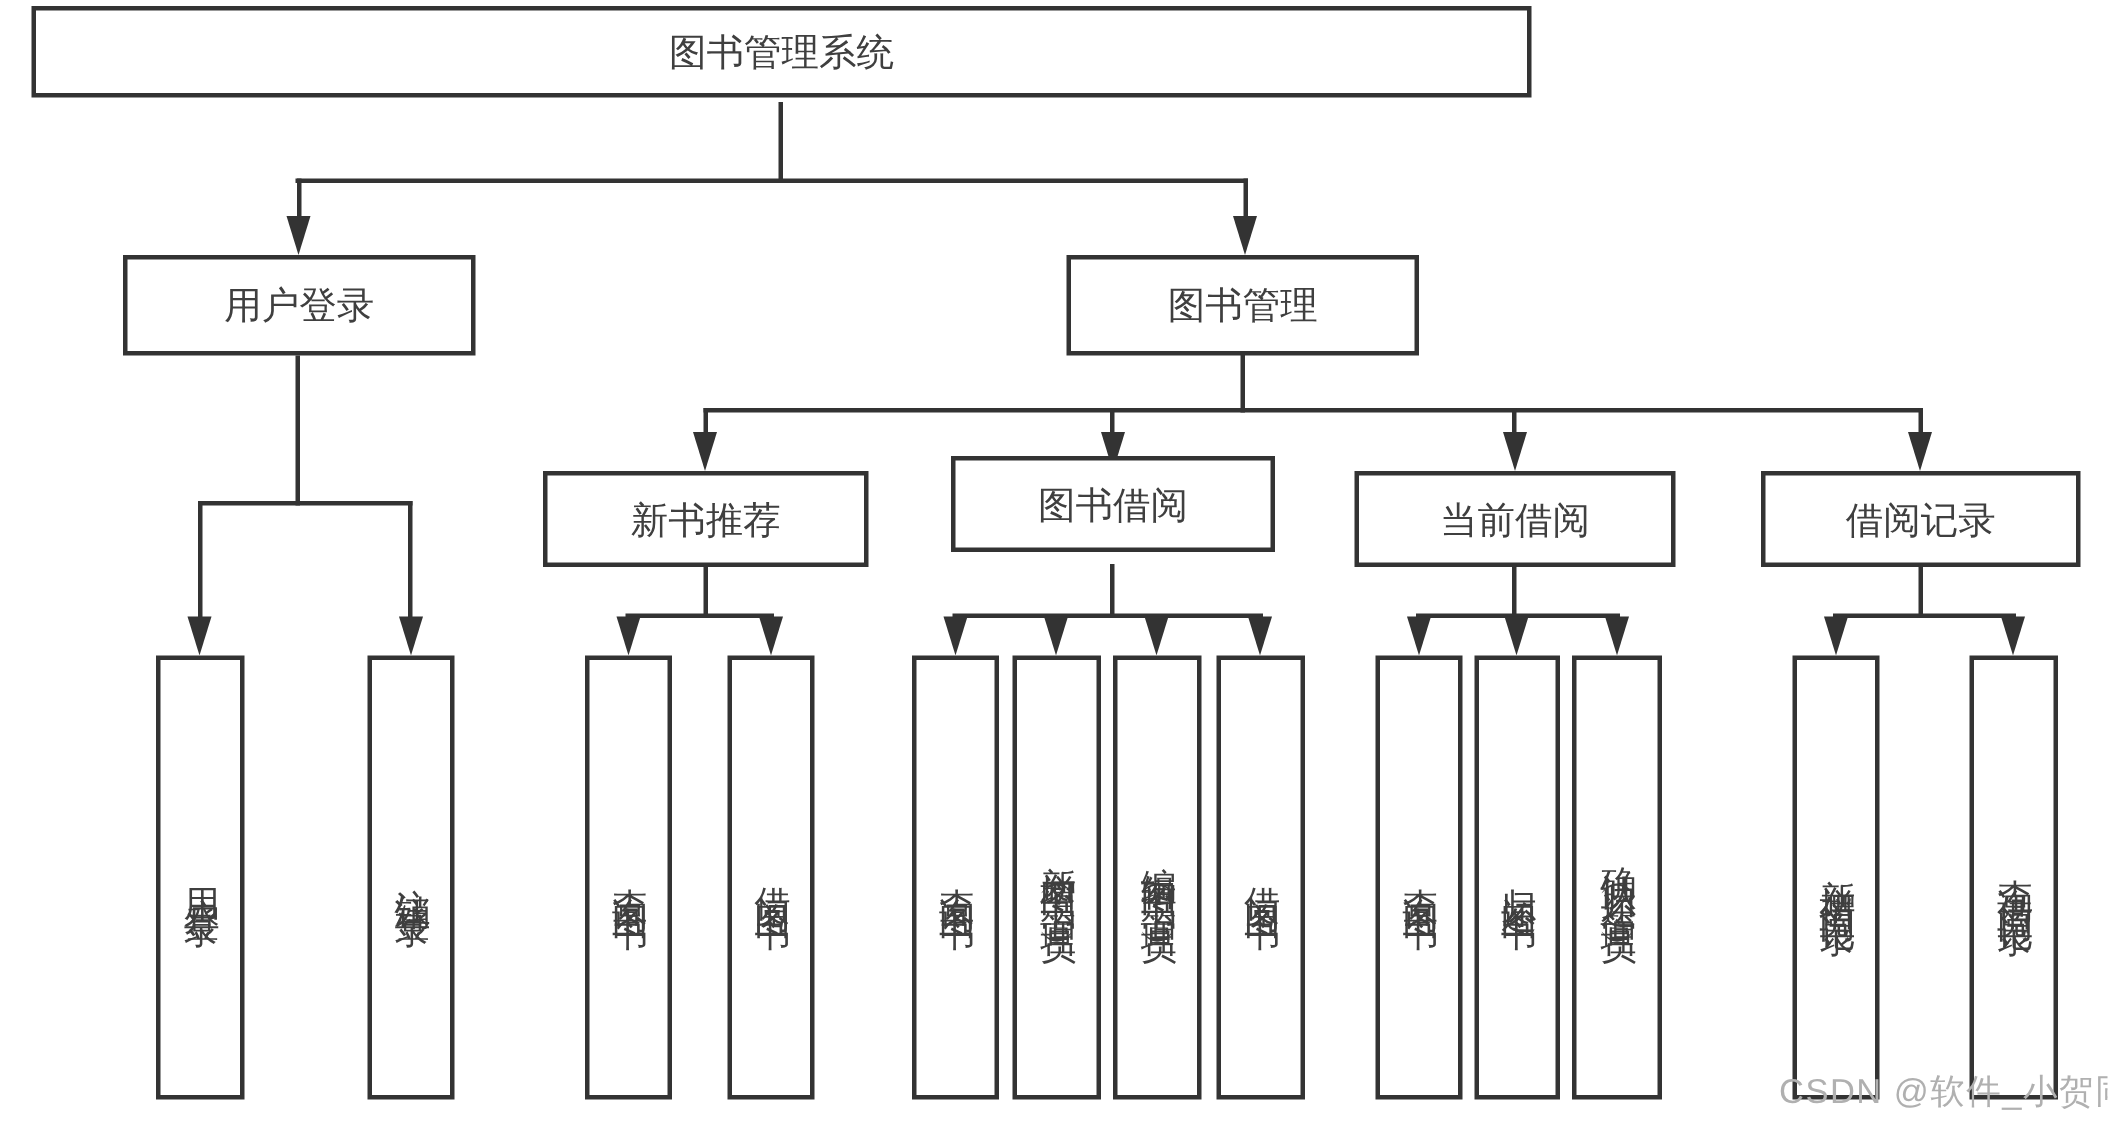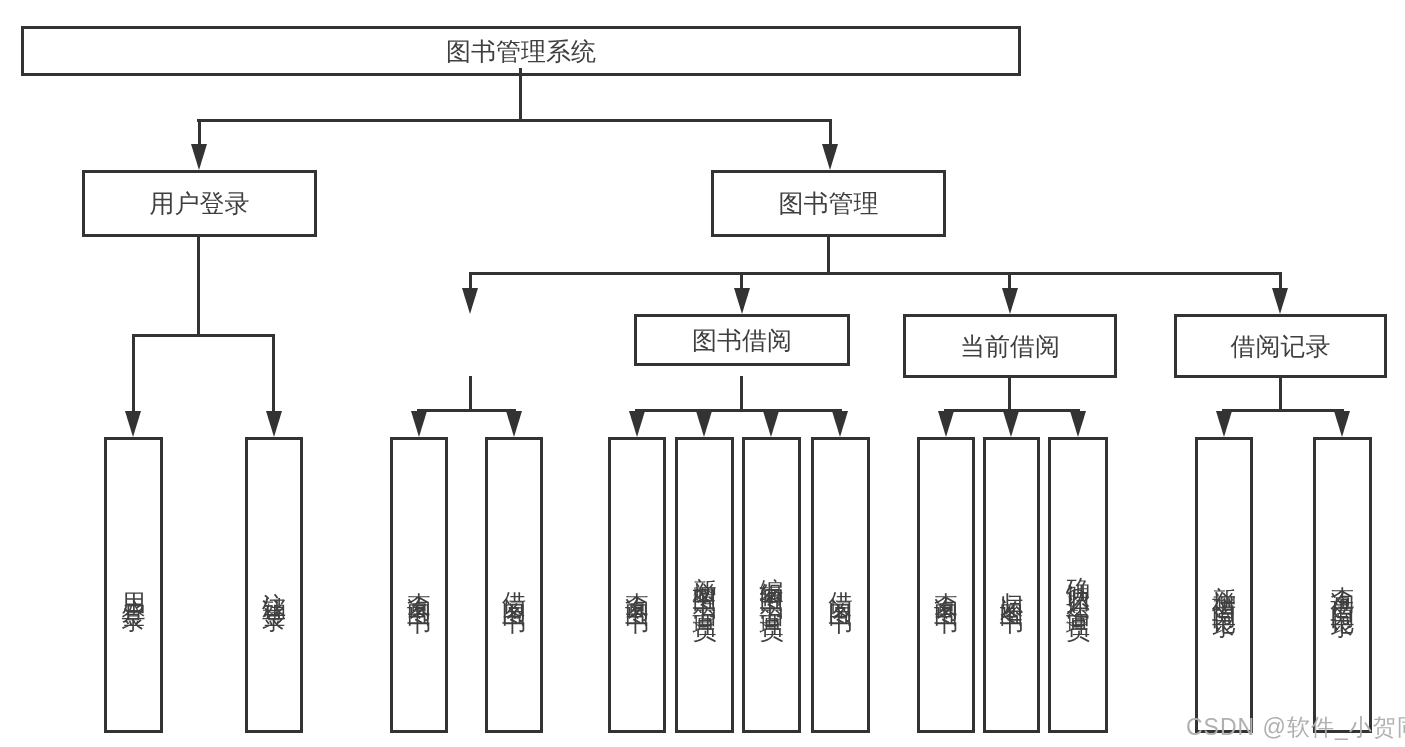--- a/index.html
+++ b/index.html
@@ -51,21 +51,21 @@
     color: var(--wm, #b0b0b0);
     letter-spacing: 1px;
     white-space: nowrap;
   }
 </style>
 </head>
 <body>
 
 <div id="canvas">
 
-  <div class="box" style="left:21px; top:26px; width:1000px; height:50px;">图书管理系统</div>
+  <div class="box" style="left:21px; top:4px; width:1000px; height:61px;">图书管理系统</div>
 
   <div class="line" style="left:519px; top:68px; width:3px; height:54px;"></div>
   <div class="line" style="left:197px; top:119px; width:635px; height:3px;"></div>
   <div class="line" style="left:198px; top:119px; width:3px; height:30px;"></div>
   <div class="line" style="left:829px; top:119px; width:3px; height:30px;"></div>
   <div class="arrow" style="left:191px; top:144px;"></div>
   <div class="arrow" style="left:822px; top:144px;"></div>
 
   <div class="box" style="left:82px; top:170px; width:235px; height:67px;">用户登录</div>
   <div class="box" style="left:711px; top:170px; width:235px; height:67px;font-family:Liberation Serif, serif;">图书管理</div>
@@ -81,21 +81,22 @@
   <div class="line" style="left:469px; top:272px; width:813px; height:3px;"></div>
   <div class="line" style="left:469px; top:272px; width:3px; height:20px;"></div>
   <div class="line" style="left:740px; top:272px; width:3px; height:20px;"></div>
   <div class="line" style="left:1008px; top:272px; width:3px; height:20px;"></div>
   <div class="line" style="left:1279px; top:272px; width:3px; height:20px;"></div>
   <div class="arrow" style="left:462px; top:288px;"></div>
   <div class="arrow" style="left:734px; top:288px;"></div>
   <div class="arrow" style="left:1002px; top:288px;"></div>
   <div class="arrow" style="left:1272px; top:288px;"></div>
 
-  <div class="box" style="left:634px; top:314px; width:216px; height:52px;">图书借阅</div>
+  <div class="box" style="left:362px; top:314px; width:217px; height:64px;">新书推荐</div>
+  <div class="box" style="left:634px; top:304px; width:216px; height:64px;">图书借阅</div>
   <div class="box" style="left:903px; top:314px; width:214px; height:64px;">当前借阅</div>
   <div class="box" style="left:1174px; top:314px; width:213px; height:64px;">借阅记录</div>
 
   <div class="line" style="left:469px; top:376px; width:3px; height:36px;"></div>
   <div class="line" style="left:417px; top:409px; width:99px; height:3px;"></div>
   <div class="arrow" style="left:411px; top:411px;"></div>
   <div class="arrow" style="left:506px; top:411px;"></div>
 
   <div class="line" style="left:740px; top:376px; width:3px; height:36px;"></div>
   <div class="line" style="left:635px; top:409px; width:207px; height:3px;"></div>

